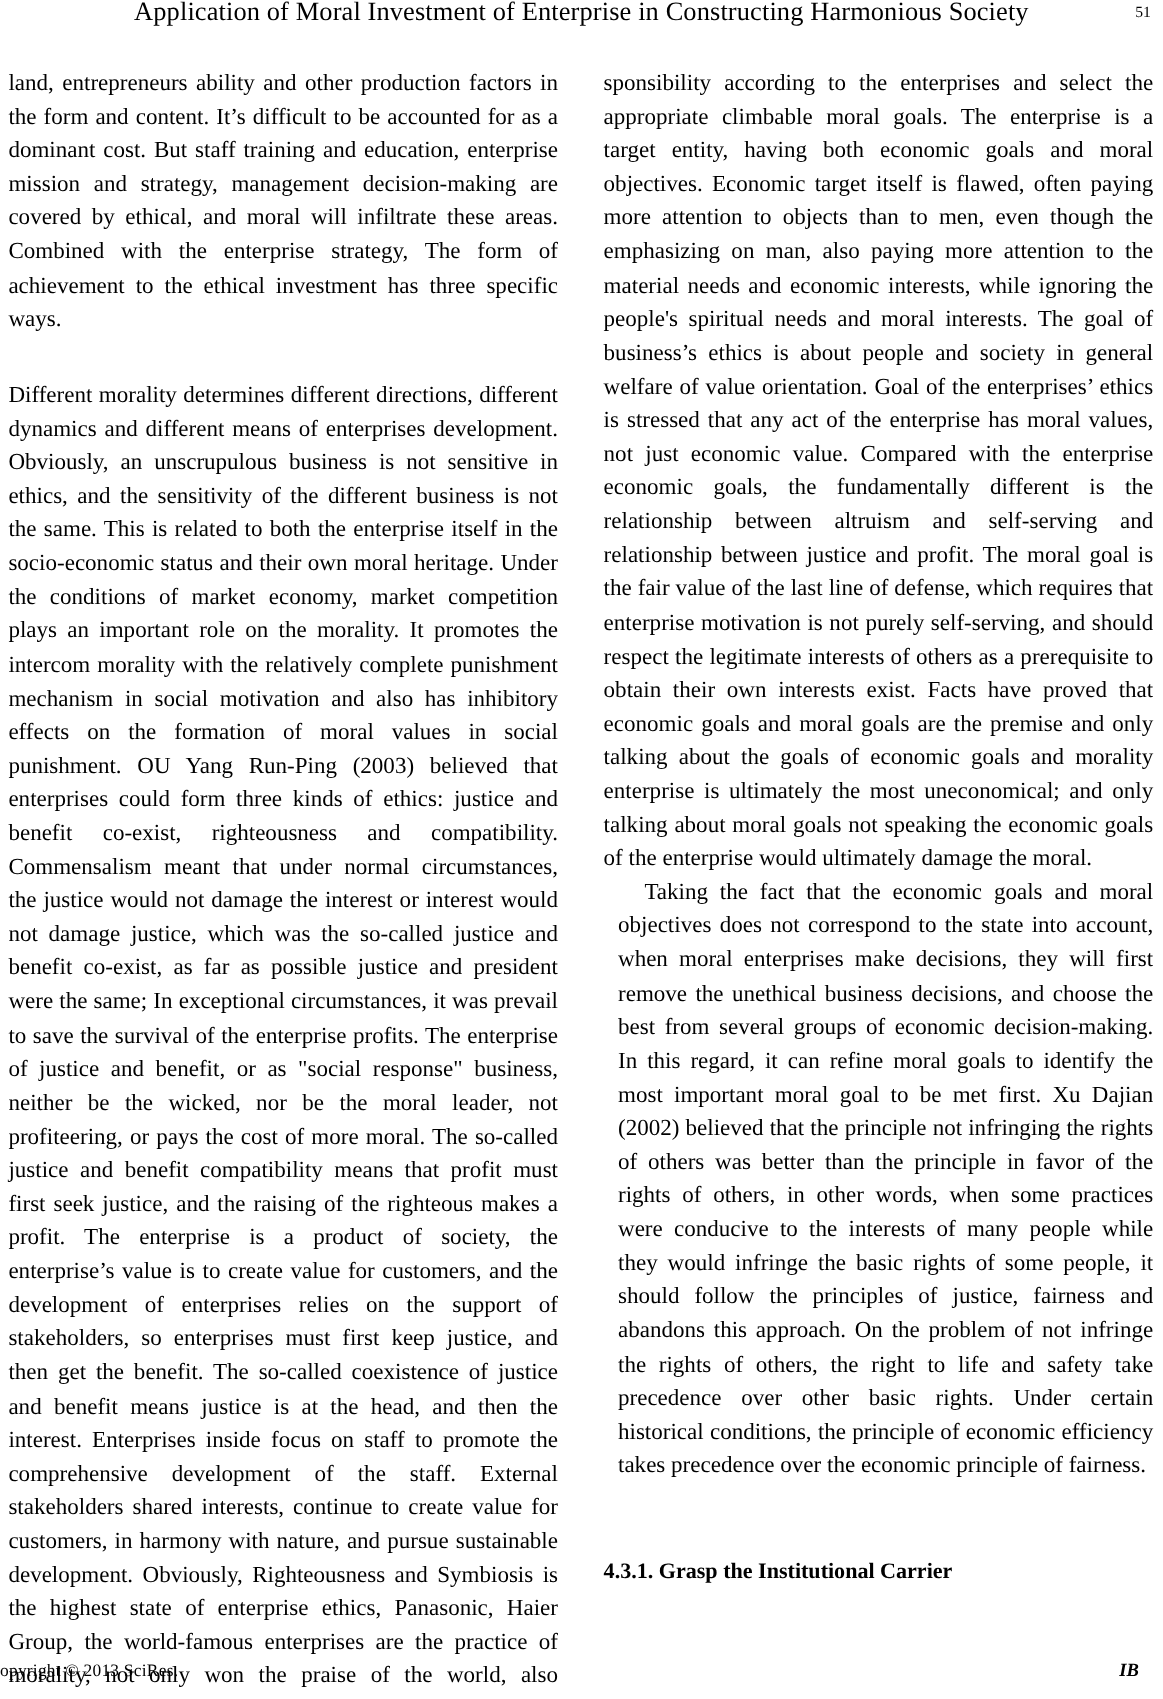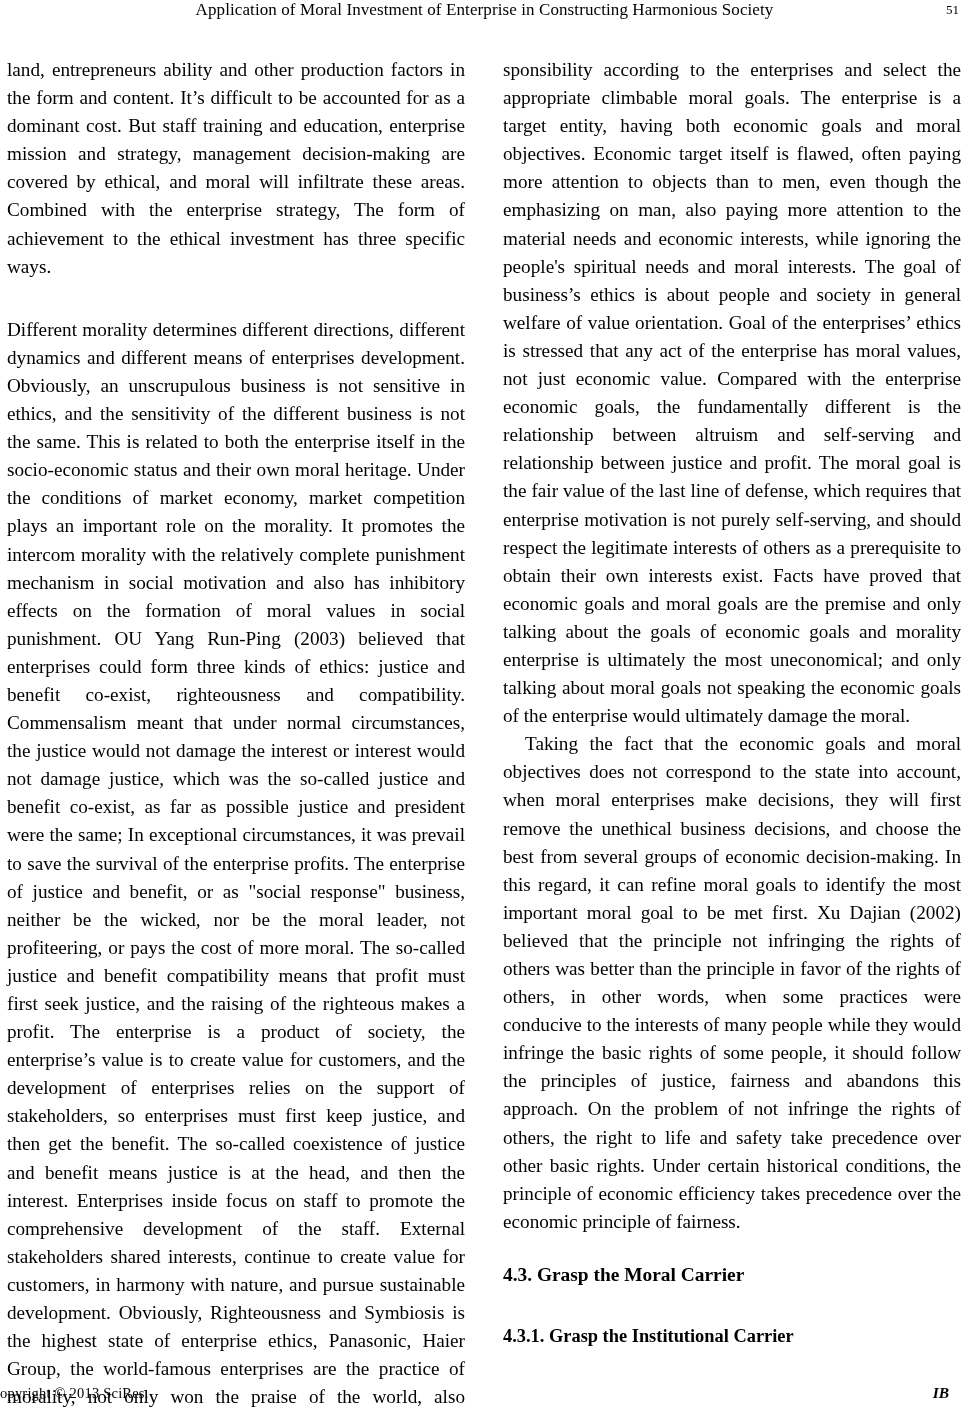--- a/index.html
+++ b/index.html
@@ -28,21 +28,21 @@
     top: 0px;
     left: 0px;
     right: 0px;
     height: 34px;
     display: flex;
     align-items: flex-start;
     justify-content: center;
   }
   .header-title {
     font-family: "Liberation Serif", "DejaVu Serif", serif;
-    font-size: 17px;
+    font-size: 22px;
     line-height: 20px;
     letter-spacing: 0.1px;
     white-space: nowrap;
   }
   .header-pageno {
     position: absolute;
     right: 10px;
     top: 0px;
     font-size: 13px;
     line-height: 20px;
@@ -67,20 +67,21 @@
     margin: 0;
     font-size: 19.2px;
     line-height: 28.1px;
     text-align: justify;
     text-justify: inter-word;
     hyphens: none;
     word-spacing: 0px;
   }
   p.indented {
     text-indent: 22px;
+    margin-left: 12px;
   }
 
   h3.section-head {
     margin: 0;
     font-weight: bold;
     font-size: 19.4px;
     line-height: 27px;
     text-align: left;
     padding-left: 42px;
     text-indent: -42px;
@@ -145,21 +146,20 @@
     </div>
 
     <div class="col">
 
       <p class="body-text">sponsibility according to the enterprises and select the appropriate climbable moral goals. The enterprise is a target entity, having both economic goals and moral objectives. Economic target itself is flawed, often paying more attention to objects than to men, even though the emphasizing on man, also paying more attention to the material needs and economic interests, while ignoring the people's spiritual needs and moral interests. The goal of business’s ethics is about people and society in general welfare of value orientation. Goal of the enterprises’ ethics is stressed that any act of the enterprise has moral values, not just economic value. Compared with the enterprise economic goals, the fundamentally different is the relationship between altruism and self-serving and relationship between justice and profit. The moral goal is the fair value of the last line of defense, which requires that enterprise motivation is not purely self-serving, and should respect the legitimate interests of others as a prerequisite to obtain their own interests exist. Facts have proved that economic goals and moral goals are the premise and only talking about the goals of economic goals and morality enterprise is ultimately the most uneconomical; and only talking about moral goals not speaking the economic goals of the enterprise would ultimately damage the moral.</p>
 
       <p class="body-text indented">Taking the fact that the economic goals and moral objectives does not correspond to the state into account, when moral enterprises make decisions, they will first remove the unethical business decisions, and choose the best from several groups of economic decision-making. In this regard, it can refine moral goals to identify the most important moral goal to be met first. Xu Dajian (2002)  believed that the principle not infringing the rights of others was better than the principle in favor of the rights of others, in other words, when some practices were conducive to the interests of many people while they would infringe the basic rights of some people, it should follow the principles of justice, fairness and abandons this approach. On the problem of not infringe the rights of others, the right to life and safety take precedence over other basic rights. Under certain historical conditions, the principle of economic efficiency takes precedence over the economic principle of fairness.</p>
 
       <div class="sp-before-head"></div>
 
-      <h3 class="section-head">4.3. Grasp the Moral Carrier</h3>
 
       <div class="sp-after-head"></div>
 
 
       <div class="sp-before-head"></div>
 
       <h4 class="subsection-head">4.3.1. Grasp the Institutional Carrier</h4>
 
     </div>
   </div>

